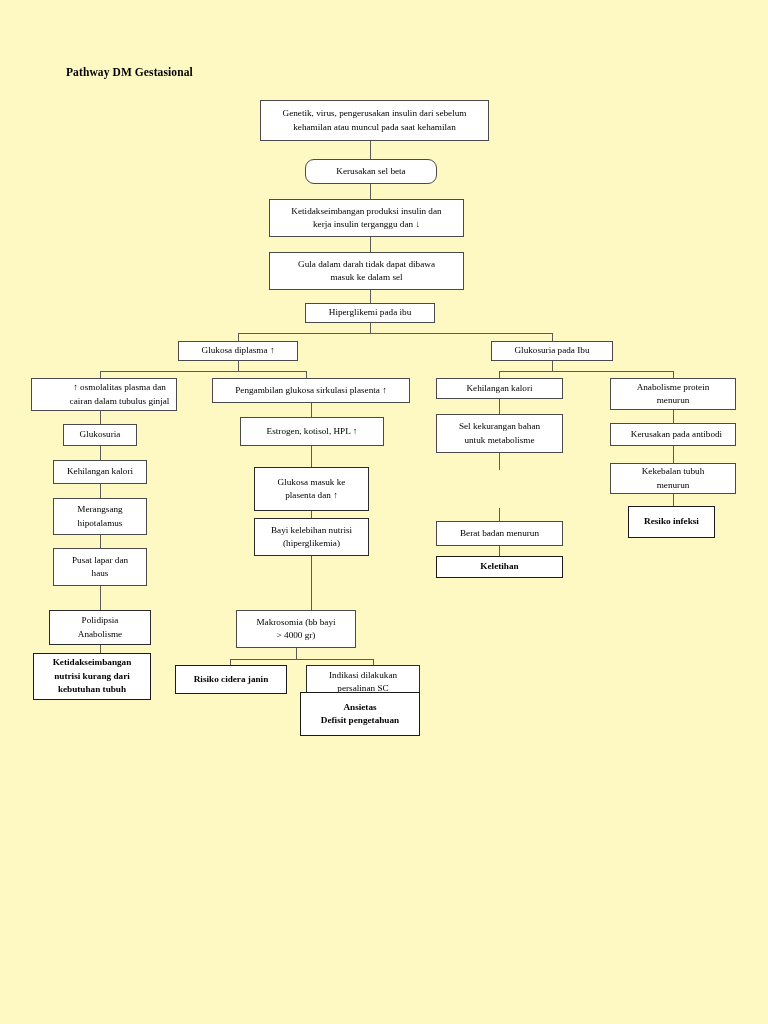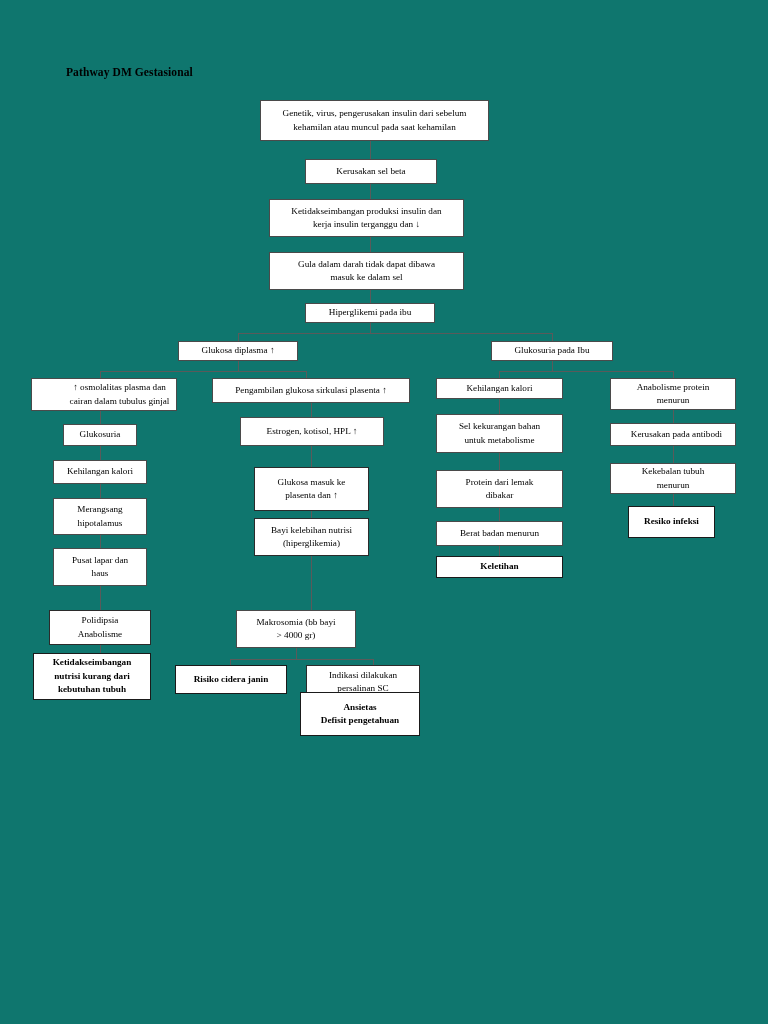--- a/index.html
+++ b/index.html
@@ -9,21 +9,21 @@
     background: #ffffff;
   }
   body {
     font-family: "Liberation Serif", "DejaVu Serif", serif;
     color: #000000;
   }
   #page {
     position: relative;
     width: 768px;
     height: 1024px;
-    background: #0f766e;
+    background: #fef9c3;
     overflow: hidden;
   }
   #title {
     position: absolute;
     left: 66px;
     top: 66px;
     font-size: 11.5px;
     font-weight: bold;
     letter-spacing: 0.1px;
     white-space: nowrap;
@@ -132,21 +132,21 @@
 
   <div class="edge v" style="left:673px; top:494px; height:12px;"></div>
 
   <div class="node" style="left:260px; top:100px; width:229px; height:41px;">
     <span>
       <span>Genetik, virus, pengerusakan insulin dari sebelum</span>
       <span>kehamilan atau muncul pada saat kehamilan</span>
     </span>
   </div>
 
-  <div class="node" style="left:305px; top:159px; width:132px; height:25px;">
+  <div class="node" style="left:305px; top:159px; width:132px; height:25px;border-radius:9px;">
     <span>Kerusakan sel beta</span>
   </div>
 
   <div class="node" style="left:269px; top:199px; width:195px; height:38px;">
     <span>
       <span>Ketidakseimbangan produksi insulin dan</span>
       <span>kerja insulin terganggu dan ↓</span>
     </span>
   </div>
 
@@ -214,26 +214,20 @@
     <span>Kehilangan kalori</span>
   </div>
 
   <div class="node thick" style="left:254px; top:467px; width:115px; height:44px;">
     <span>
       <span>Glukosa masuk ke</span>
       <span>plasenta dan ↑</span>
     </span>
   </div>
 
-  <div class="node" style="left:436px; top:470px; width:127px; height:38px;">
-    <span>
-      <span>Protein dari lemak</span>
-      <span>dibakar</span>
-    </span>
-  </div>
 
   <div class="node" style="left:610px; top:463px; width:126px; height:31px;">
     <span>
       <span>Kekebalan tubuh</span>
       <span>menurun</span>
     </span>
   </div>
 
   <div class="node" style="left:53px; top:498px; width:94px; height:37px;">
     <span>

